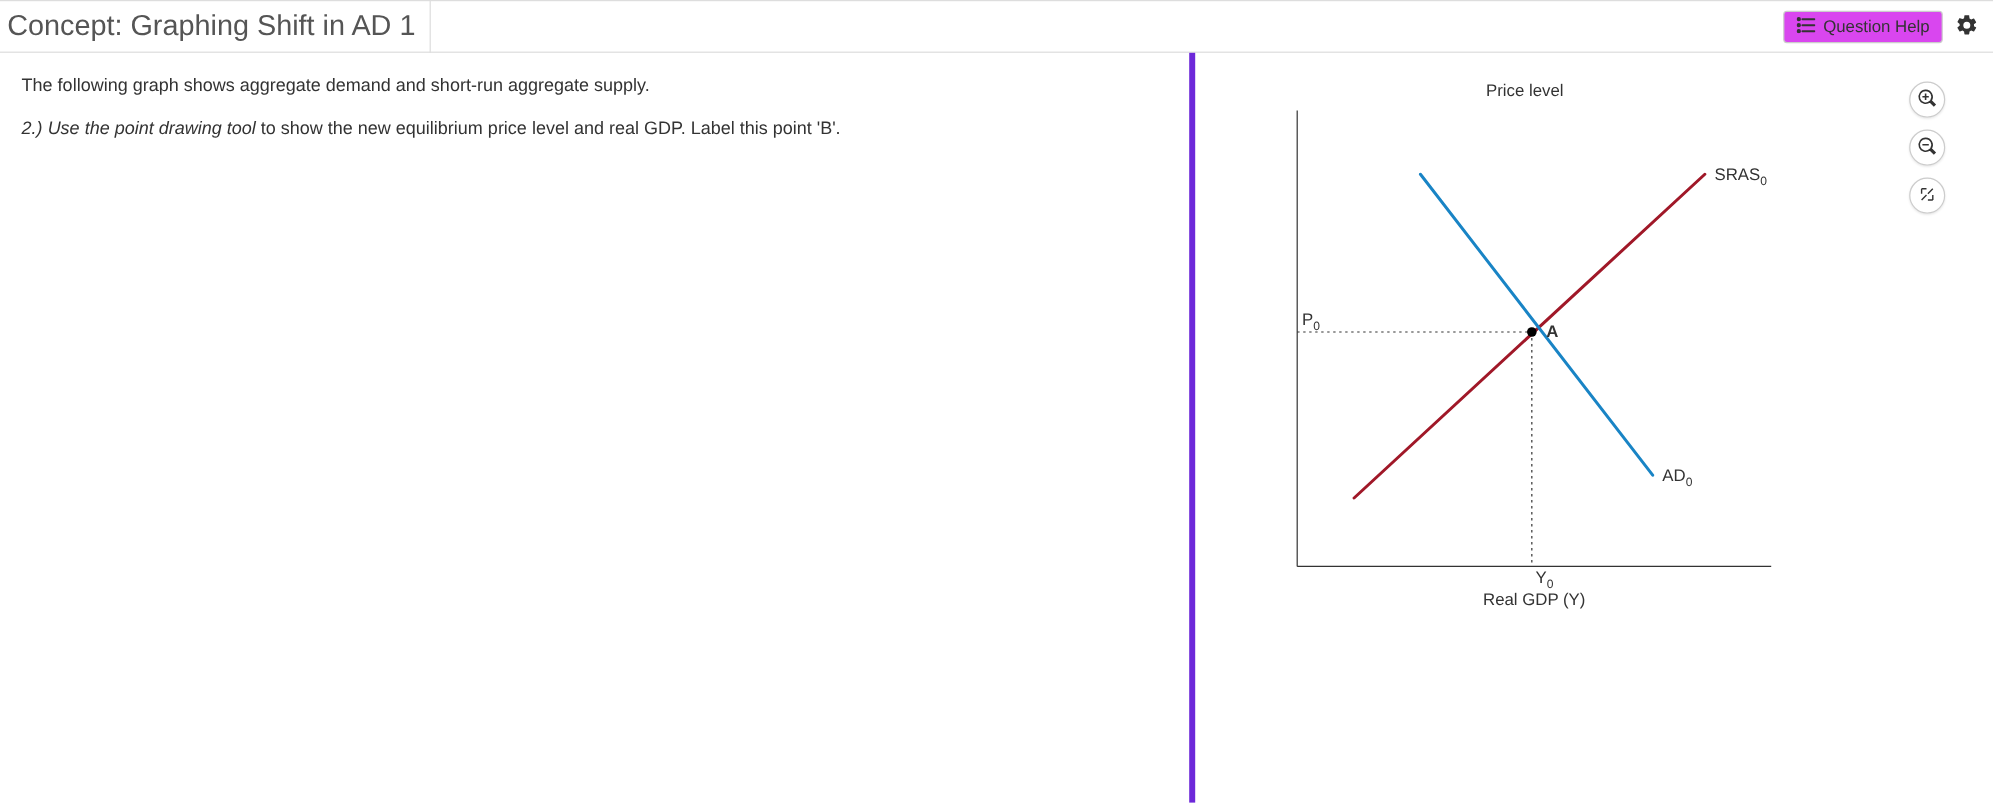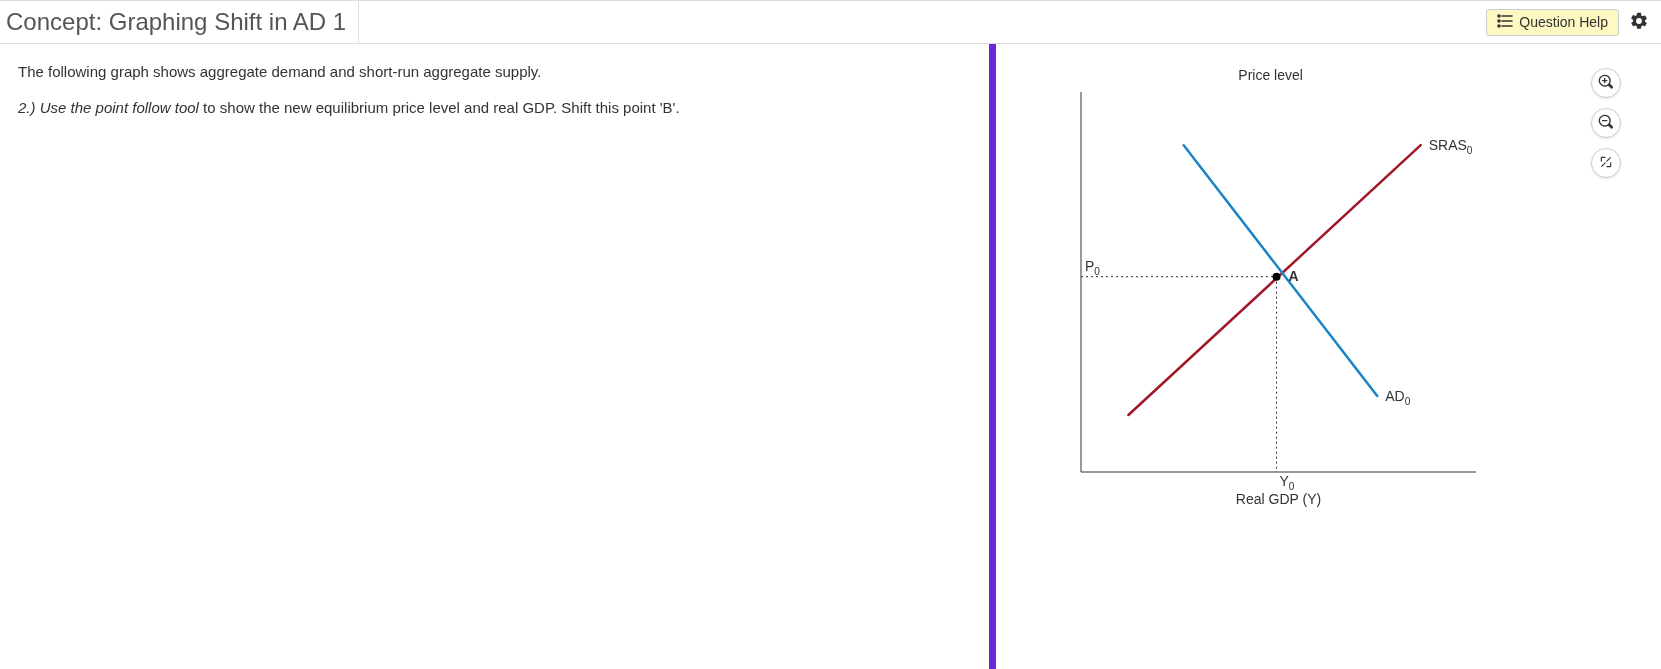--- a/index.html
+++ b/index.html
@@ -42,21 +42,21 @@
   .header-right {
     display: flex;
     align-items: center;
     gap: 6px;
   }
   .btn-help {
     display: inline-flex;
     align-items: center;
     gap: 6px;
     border: 1px solid #ccc;
-    background: #fef9c3;
+    background: #d946ef;
     padding: 4px 10px;
     border-radius: 3px;
     font-size: 14px;
     color: #333;
     cursor: pointer;
   }
   .btn-gear {
     display: inline-flex;
     align-items: center;
     justify-content: center;
@@ -69,21 +69,21 @@
   }
   .content {
     display: flex;
     height: calc(100% - 44px);
     box-sizing: border-box;
   }
   .left-panel {
     width: 996px;
     padding: 18px 32px 18px 18px;
     box-sizing: border-box;
-    border-right: 7px solid #6d28d9;
+    border-right: 5px solid #6d28d9;
     position: relative;
   }
   .right-panel {
     flex: 1;
     position: relative;
   }
   .instr-text p {
     margin: 0 0 16px 0;
     font-size: 15px;
     line-height: 1.35;
@@ -156,21 +156,21 @@
       </span>
     </button>
   </div>
 </div>
 
 <div class="content">
   <div class="left-panel">
     <div class="instr-text">
       <p>The following graph shows aggregate demand and short-run aggregate supply.</p>
       <p>
-        <span class="italic">2.) </span><span class="italic">Use the point follow tool</span><span> to show the new equilibrium price level and real GDP. Shift this point 'B'.</span>
+        <span class="italic">2.) </span><span class="italic">Use the point drawing tool</span><span> to show the new equilibrium price level and real GDP. Label this point 'B'.</span>
       </p>
     </div>
   </div>
 
   <div class="right-panel">
     <div class="chart-wrap">
       <svg id="chart-svg" width="560" height="460" viewBox="0 0 560 460">
             <line x1="55" y1="30" x2="55" y2="410" stroke="#333" stroke-width="1"></line>
             <line x1="55" y1="410" x2="450" y2="410" stroke="#333" stroke-width="1"></line>
             <text x="252.5" y="442" text-anchor="middle" font-size="14" fill="#333">Real GDP (Y)</text>

